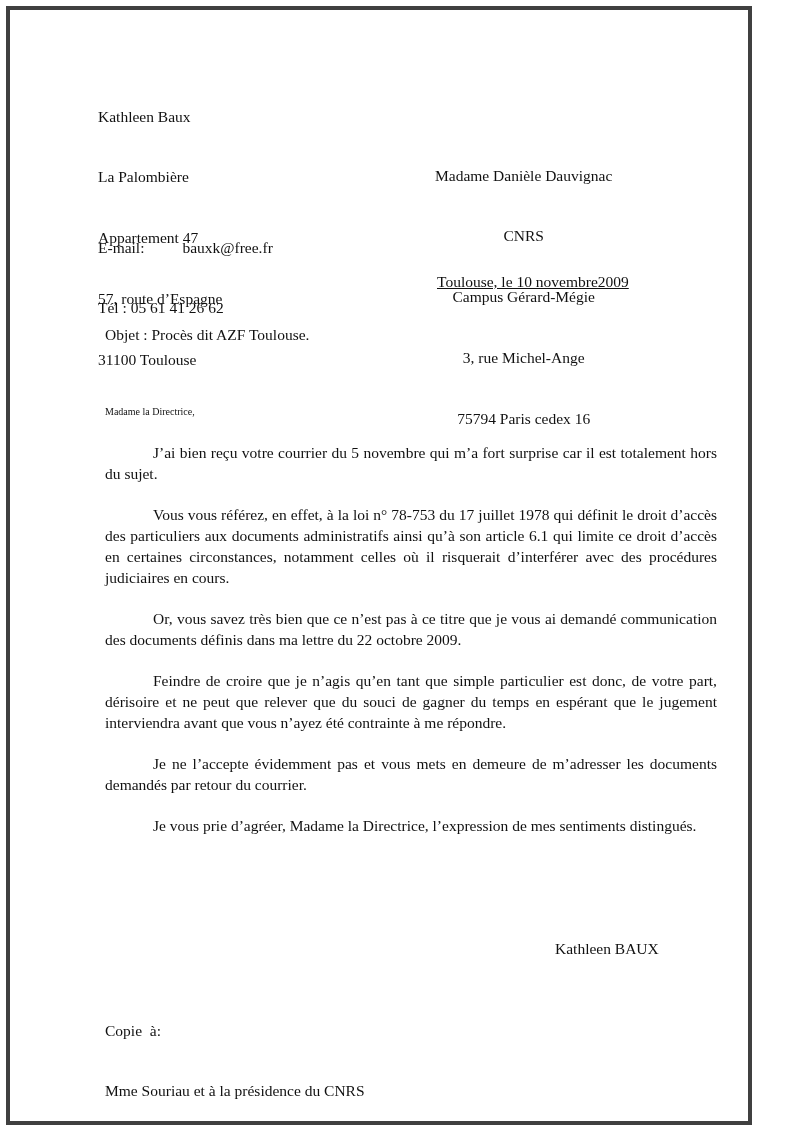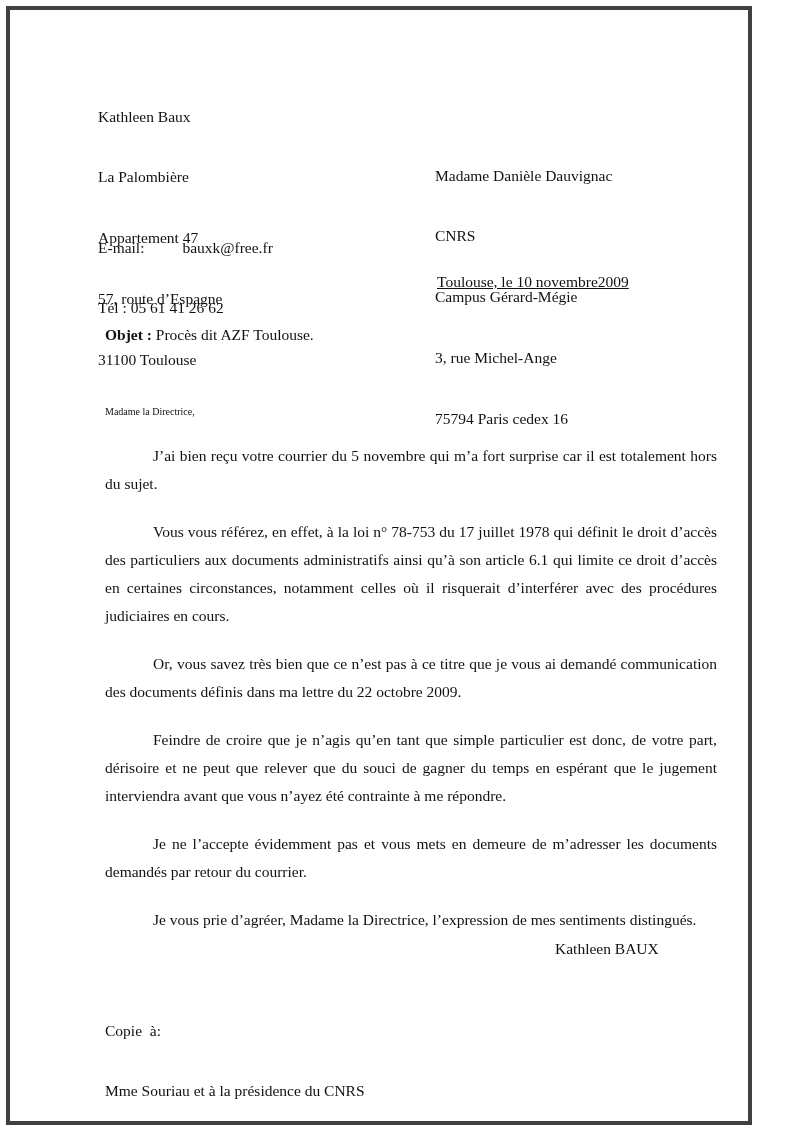--- a/index.html
+++ b/index.html
@@ -58,41 +58,42 @@
     margin-left: 34px;
   }
 
   .recipient {
     position: absolute;
     left: 425px;
     top: 115px;
     font-size: 15.5px;
     line-height: 20.3px;
     white-space: pre;
+    text-align: center;
   }
   .recipient-line { display: block; }
 
   .dateline {
     position: absolute;
     left: 427px;
     top: 263px;
     font-size: 15.5px;
     white-space: pre;
     text-decoration: underline;
   }
 
   .subject {
     position: absolute;
     left: 95px;
     top: 316px;
     font-size: 15.5px;
     white-space: pre;
   }
   .subject-label {
-    font-weight: bold;
+    font-weight: normal;
   }
 
   .salutation {
     position: absolute;
     left: 95px;
     top: 396px;
     font-size: 10px;
     white-space: pre;
   }
 
@@ -101,21 +102,21 @@
     position: absolute;
     left: 95px;
     top: 432px;
     width: 612px;
     font-size: 15.5px;
   }
   .para {
     margin: 0 0 20px 0;
     text-align: justify;
     text-indent: 48px;
-    line-height: 28px;
+    line-height: 21px;
     hyphens: none;
   }
   .para:last-child { margin-bottom: 8px; }
 
   .signature {
     position: absolute;
     left: 545px;
     top: 930px;
     font-size: 15.5px;
     white-space: pre;

